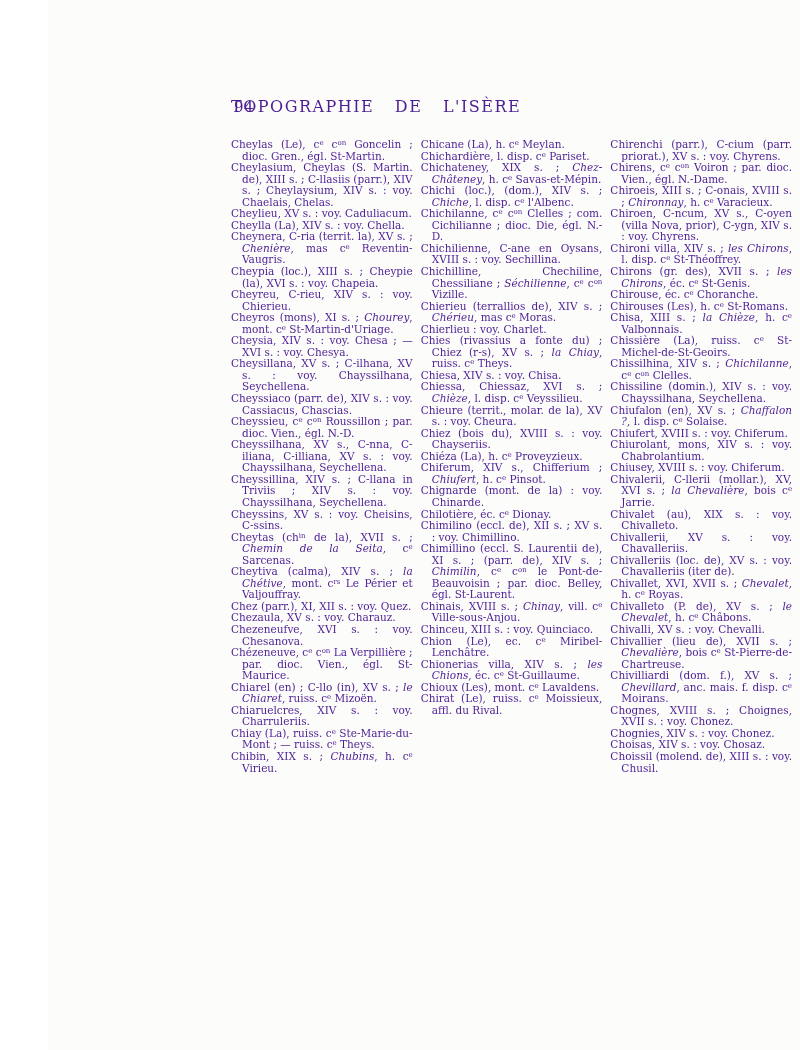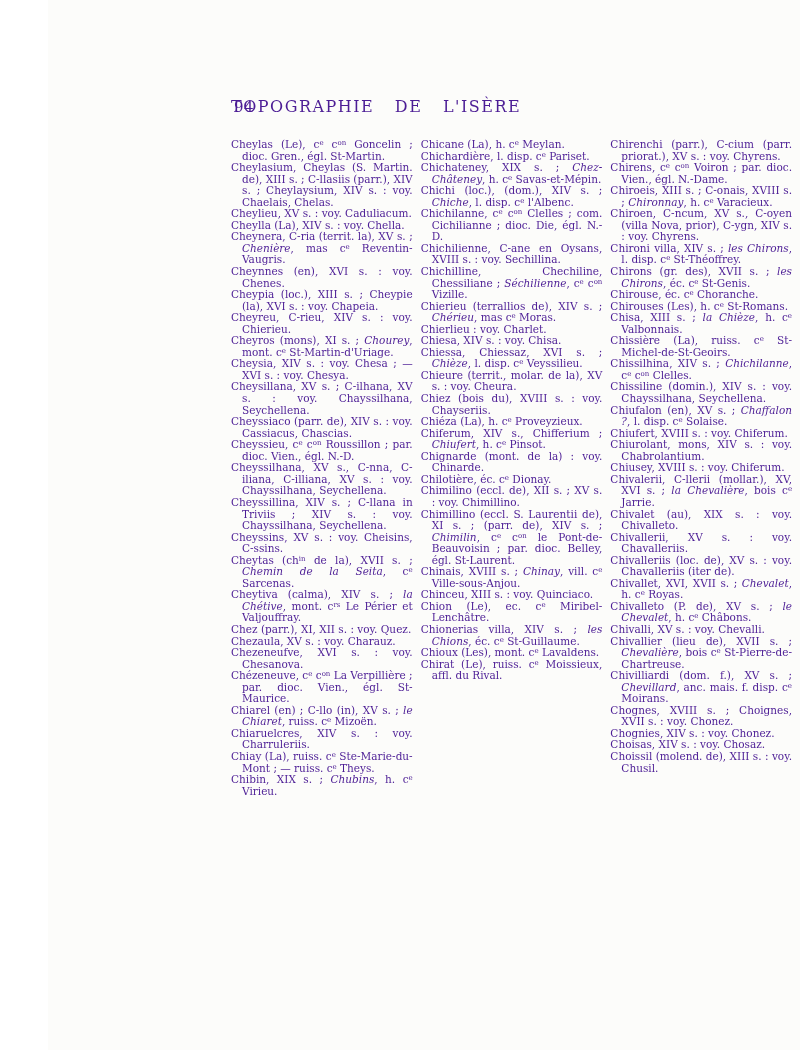--- a/index.html
+++ b/index.html
@@ -78,21 +78,20 @@
     <div class="page-number">94</div>
     <div class="page-title">TOPOGRAPHIE DE L'ISÈRE</div>
   </div>
   <div class="text-block">
     <div class="text-column">
         <div class="entry">Cheylas (Le), c<sup>e</sup> c<sup>on</sup> Goncelin ; dioc. Gren., égl. St-Martin.</div>
         <div class="entry">Cheylasium, Cheylas (S. Martin. de), XIII s. ; C-llasiis (parr.), XIV s. ; Cheylaysium, XIV s. : voy. Chaelais, Chelas.</div>
         <div class="entry">Cheylieu, XV s. : voy. Caduliacum.</div>
         <div class="entry">Cheylla (La), XIV s. : voy. Chella.</div>
         <div class="entry">Cheynera, C-ria (territ. la), XV s. ; <em>Chenière</em>, mas c<sup>e</sup> Reventin-Vaugris.</div>
-        <div class="entry">Cheynnes (en), XVI s. : voy. Chenes.</div>
         <div class="entry">Cheypia (loc.), XIII s. ; Cheypie (la), XVI s. : voy. Chapeia.</div>
         <div class="entry">Cheyreu, C-rieu, XIV s. : voy. Chierieu.</div>
         <div class="entry">Cheyros (mons), XI s. ; <em>Chourey</em>, mont. c<sup>e</sup> St-Martin-d'Uriage.</div>
         <div class="entry">Cheysia, XIV s. : voy. Chesa ; — XVI s. : voy. Chesya.</div>
         <div class="entry">Cheysillana, XV s. ; C-ilhana, XV s. : voy. Chayssilhana, Seychellena.</div>
         <div class="entry">Cheyssiaco (parr. de), XIV s. : voy. Cassiacus, Chascias.</div>
         <div class="entry">Cheyssieu, c<sup>e</sup> c<sup>on</sup> Roussillon ; par. dioc. Vien., égl. N.-D.</div>
         <div class="entry">Cheyssilhana, XV s., C-nna, C-iliana, C-illiana, XV s. : voy. Chayssilhana, Seychellena.</div>
         <div class="entry">Cheyssillina, XIV s. ; C-llana in Triviis ; XIV s. : voy. Chayssilhana, Seychellena.</div>
         <div class="entry">Cheyssins, XV s. : voy. Cheisins, C-ssins.</div>
@@ -110,20 +109,21 @@
     <div class="text-column">
         <div class="entry">Chicane (La), h. c<sup>e</sup> Meylan.</div>
         <div class="entry">Chichardière, l. disp. c<sup>e</sup> Pariset.</div>
         <div class="entry">Chichateney, XIX s. ; <em>Chez-Châteney</em>, h. c<sup>e</sup> Savas-et-Mépin.</div>
         <div class="entry">Chichi (loc.), (dom.), XIV s. ; <em>Chiche</em>, l. disp. c<sup>e</sup> l'Albenc.</div>
         <div class="entry">Chichilanne, c<sup>e</sup> c<sup>on</sup> Clelles ; com. Cichilianne ; dioc. Die, égl. N.-D.</div>
         <div class="entry">Chichilienne, C-ane en Oysans, XVIII s. : voy. Sechillina.</div>
         <div class="entry">Chichilline, Chechiline, Chessiliane ; <em>Séchilienne</em>, c<sup>e</sup> c<sup>on</sup> Vizille.</div>
         <div class="entry">Chierieu (terrallios de), XIV s. ; <em>Chérieu</em>, mas c<sup>e</sup> Moras.</div>
         <div class="entry">Chierlieu : voy. Charlet.</div>
+        <div class="entry">Chies (rivassius a fonte du) ; Chiez (r-s), XV s. ; <em>la Chiay</em>, ruiss. c<sup>e</sup> Theys.</div>
         <div class="entry">Chiesa, XIV s. : voy. Chisa.</div>
         <div class="entry">Chiessa, Chiessaz, XVI s. ; <em>Chièze</em>, l. disp. c<sup>e</sup> Veyssilieu.</div>
         <div class="entry">Chieure (territ., molar. de la), XV s. : voy. Cheura.</div>
         <div class="entry">Chiez (bois du), XVIII s. : voy. Chayseriis.</div>
         <div class="entry">Chiéza (La), h. c<sup>e</sup> Proveyzieux.</div>
         <div class="entry">Chiferum, XIV s., Chifferium ; <em>Chiufert</em>, h. c<sup>e</sup> Pinsot.</div>
         <div class="entry">Chignarde (mont. de la) : voy. Chinarde.</div>
         <div class="entry">Chilotière, éc. c<sup>e</sup> Dionay.</div>
         <div class="entry">Chimilino (eccl. de), XII s. ; XV s. : voy. Chimillino.</div>
         <div class="entry">Chimillino (eccl. S. Laurentii de), XI s. ; (parr. de), XIV s. ; <em>Chimilin</em>, c<sup>e</sup> c<sup>on</sup> le Pont-de-Beauvoisin ; par. dioc. Belley, égl. St-Laurent.</div>

